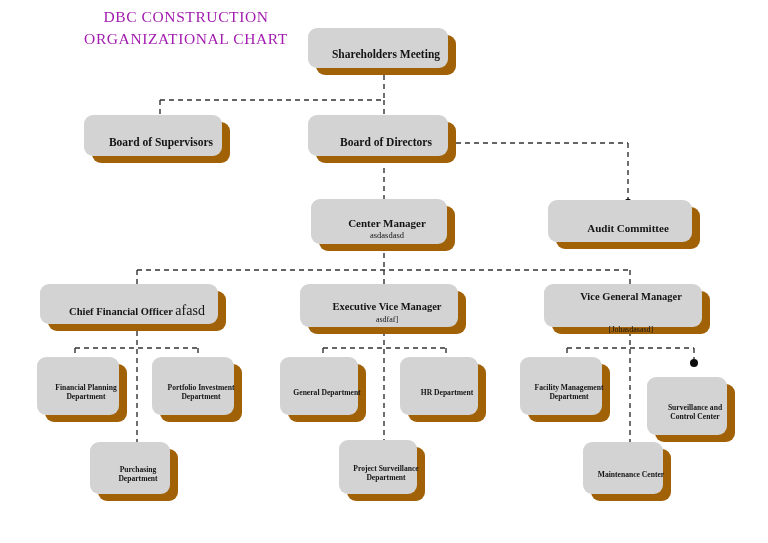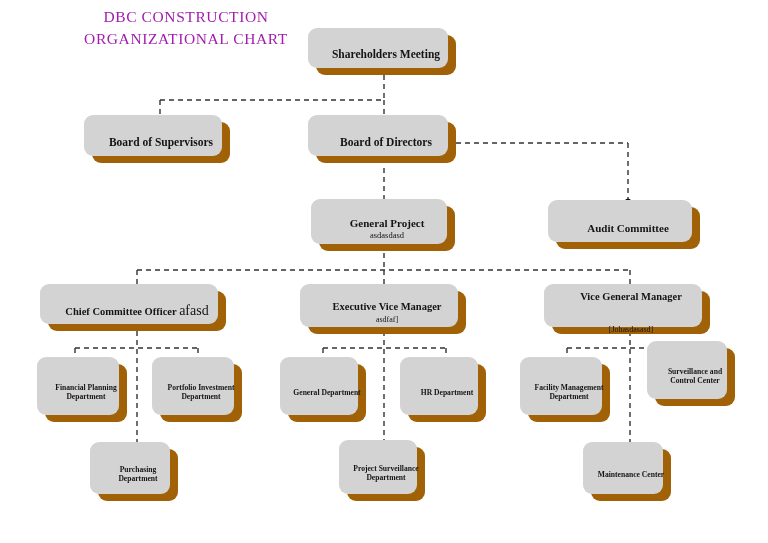--- a/index.html
+++ b/index.html
@@ -149,31 +149,31 @@
 
   <div class="node lvl1" style="left:92px; top:122px; width:138px; height:41px;font-family:Liberation Serif, serif;">
     <div class="label">Board of Supervisors</div>
   </div>
 
   <div class="node lvl1" style="left:316px; top:122px; width:140px; height:41px;">
     <div class="label">Board of Directors</div>
   </div>
 
   <div class="node lvl2" style="left:319px; top:206px; width:136px; height:45px;">
-    <div class="label">General Project</div>
+    <div class="label">Center Manager</div>
     <div class="sublabel">asdasdasd</div>
   </div>
 
   <div class="node lvl2" style="left:556px; top:207px; width:144px; height:42px;">
     <div class="label">Audit Committee</div>
   </div>
 
   <div class="node lvl3" style="left:48px; top:291px; width:178px; height:40px;">
     <div class="label">
-      <span>Chief Committee Officer</span>
+      <span>Chief Financial Officer</span>
       <span class="inline-sub">afasd</span>
     </div>
   </div>
 
   <div class="node lvl3" style="left:308px; top:291px; width:158px; height:43px;">
     <div class="label">Executive Vice Manager</div>
     <div class="sublabel">asdfaf]</div>
   </div>
 
   <div class="node lvl3" style="left:552px; top:291px; width:158px; height:43px;gap:20px;">
@@ -202,21 +202,21 @@
   </div>
 
   <div class="node lvl4" style="left:347px; top:447px; width:78px; height:54px;">
     <div class="label">Project Surveillance Department</div>
   </div>
 
   <div class="node lvl4" style="left:528px; top:364px; width:82px; height:58px;">
     <div class="label">Facility Management Department</div>
   </div>
 
-  <div class="node lvl4" style="left:655px; top:348px; width:80px; height:58px;">
+  <div class="node lvl4" style="left:655px; top:384px; width:80px; height:58px;">
     <div class="label">Surveillance and Control Center</div>
   </div>
 
   <div class="node lvl4" style="left:591px; top:449px; width:80px; height:52px;">
     <div class="label">Maintenance Center</div>
   </div>
 
 </div>
 
 </body></html>

